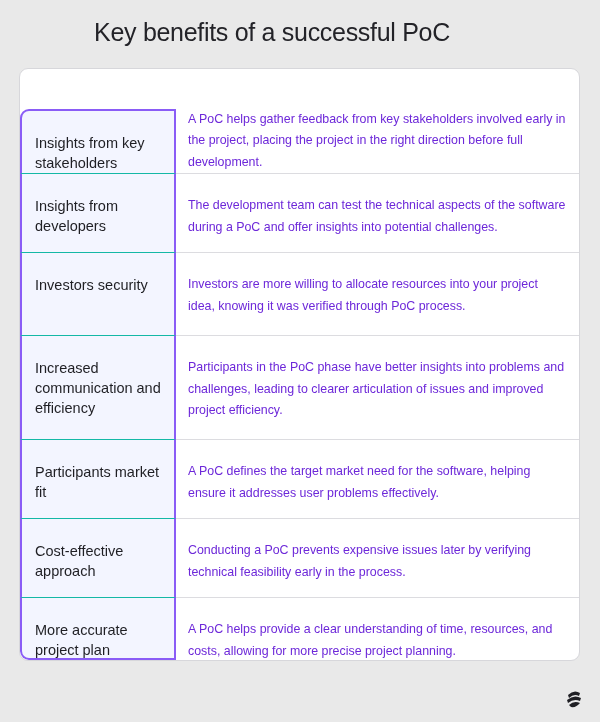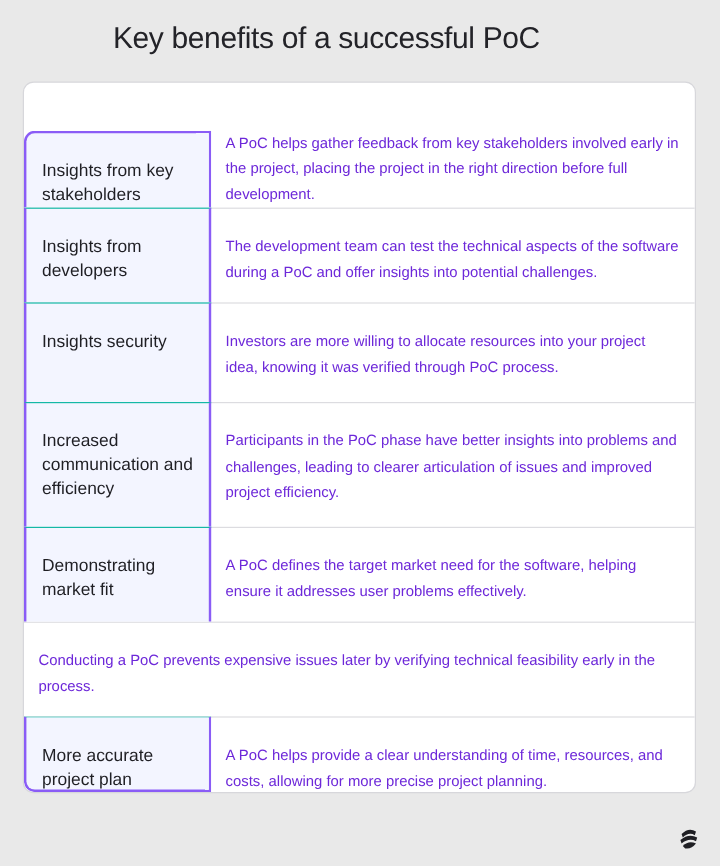--- a/index.html
+++ b/index.html
@@ -36,32 +36,33 @@
 <div class="table">
   <div class="row" style="height:104px">
     <div class="cell-head">Insights from key stakeholders</div>
     <div class="cell-body">A PoC helps gather feedback from key stakeholders involved early in the project, placing the project in the right direction before full development.</div>
   </div>
   <div class="row" style="height:79px">
     <div class="cell-head" style="width:156px">Insights from developers</div>
     <div class="cell-body">The development team can test the technical aspects of the software during a PoC and offer insights into potential challenges.</div>
   </div>
   <div class="row" style="height:83px">
-    <div class="cell-head">Insights security</div>
+    <div class="cell-head">Investors security</div>
     <div class="cell-body">Investors are more willing to allocate resources into your project idea, knowing it was verified through PoC process.</div>
   </div>
   <div class="row" style="height:104px">
     <div class="cell-head">Increased communication and efficiency</div>
     <div class="cell-body">Participants in the PoC phase have better insights into problems and challenges, leading to clearer articulation of issues and improved project efficiency.</div>
   </div>
   <div class="row" style="height:79px">
-    <div class="cell-head">Demonstrating market fit</div>
+    <div class="cell-head">Participants market fit</div>
     <div class="cell-body">A PoC defines the target market need for the software, helping ensure it addresses user problems effectively.</div>
   </div>
   <div class="row" style="height:79px">
+    <div class="cell-head">Cost-effective approach</div>
     <div class="cell-body">Conducting a PoC prevents expensive issues later by verifying technical feasibility early in the process.</div>
   </div>
   <div class="row" style="height:63px">
     <div class="cell-head">More accurate project plan</div>
     <div class="cell-body">A PoC helps provide a clear understanding of time, resources, and costs, allowing for more precise project planning.</div>
   </div>
 </div>
 
 <svg class="logo" viewBox="0 0 22 22">
   <path d="M5 7 Q11 1 17 5 L16 8 Q11 5 6 10 Z" fill="#1f1f24"></path>

